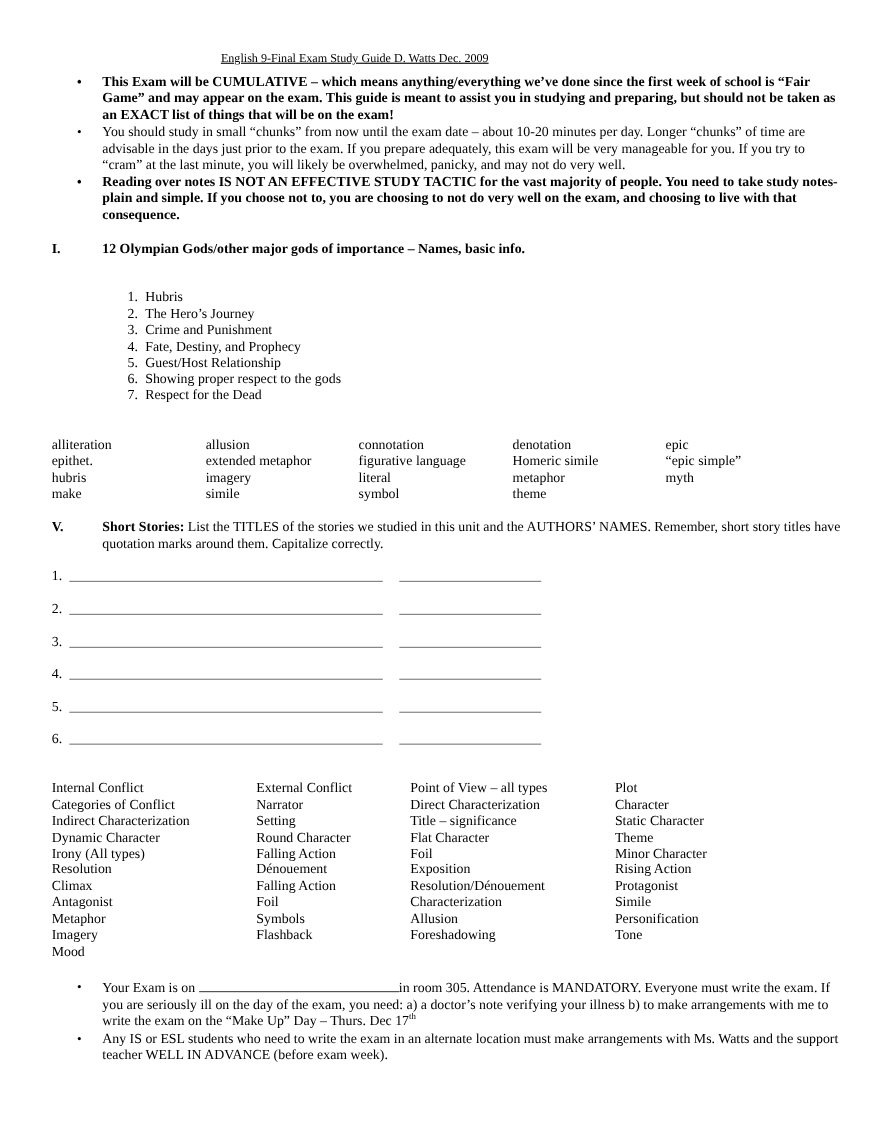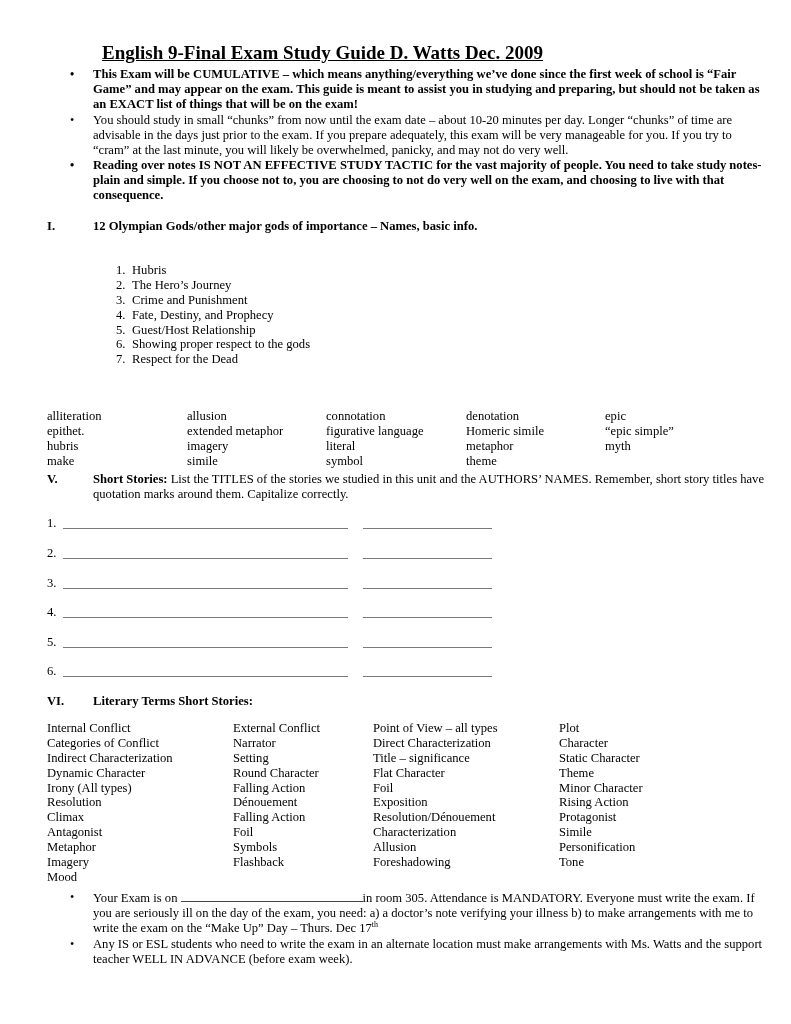--- a/index.html
+++ b/index.html
@@ -4,34 +4,34 @@
 <style>
   html, body { margin: 0; padding: 0; background: #ffffff; }
   body {
     width: 791px; height: 1024px; position: relative; overflow: hidden;
     font-family: "Liberation Serif", "DejaVu Serif", serif;
     font-size: 12.6px; line-height: 14.9px; color: #000;
   }
   .page { position: absolute; left: 0; top: 0; width: 791px; height: 1024px; }
   .title {
     position: absolute; top: 46px; left: 0; width: 645px; text-align: center;
-    font-weight: bold; font-size: 19px;
+    font-weight: normal; font-size: 11px;
   }
   .title span { text-decoration: underline; }
   .bullets { position: absolute; left: 66px; width: 700px; margin: 0; padding: 0; list-style: none; }
   .bullets li { position: relative; padding-left: 27px; margin: 0 0 1px 0; }
   .bullets li .dot { position: absolute; left: 4px; top: 0; font-size: 12px; }
   .b { font-weight: bold; }
   .sec { position: absolute; left: 47px; width: 730px; }
   .sec .num { position: absolute; left: 0; font-weight: bold; }
   .sec .txt { margin-left: 46px; display: block; }
   .olist { position: absolute; left: 116px; margin: 0; padding: 0; list-style: none; }
   .olist li { height: 14.9px; }
   .olist .n { display: inline-block; width: 16px; }
-  .grid { position: absolute; left: 47px; display: grid; margin-top: 12px; }
+  .grid { position: absolute; left: 47px; display: grid; }
   .grid div { height: 14.9px; white-space: nowrap; }
   .blank-row { position: absolute; left: 47px; height: 15px; white-space: nowrap; }
   .blank-row .lbl { position: absolute; left: 0; top: 0; }
   .blank-row .l1 { position: absolute; left: 16px; top: 12px; width: 285px; border-bottom: 1px solid #7a7a7a; }
   .blank-row .l2 { position: absolute; left: 316px; top: 12px; width: 129px; border-bottom: 1px solid #7a7a7a; }
   .inline-blank { display: inline-block; width: 182px; border-bottom: 1px solid #444; height: 11px; vertical-align: baseline; }
   sup { font-size: 8px; line-height: 0; }
   u { text-decoration: underline; }
 </style>
 </head>
@@ -126,24 +126,20 @@
     <span class="lbl">5.</span>
     <span class="l1"></span>
     <span class="l2"></span>
   </div>
   <div class="blank-row" style="top:664px;">
     <span class="lbl">6.</span>
     <span class="l1"></span>
     <span class="l2"></span>
   </div>
 
-  <div class="sec b" style="top:694px;">
-    <span class="num">VI.</span>
-    <span class="txt">Literary Terms Short Stories:</span>
-  </div>
   <div class="grid" style="top:709px; grid-template-columns:186px 140px 186px 150px;">
     <div>Internal Conflict</div>
       <div>External Conflict</div>
       <div>Point of View – all types</div>
       <div>Plot</div>
     <div>Categories of Conflict</div>
       <div>Narrator</div>
       <div>Direct Characterization</div>
       <div>Character</div>
     <div>Indirect Characterization</div>

